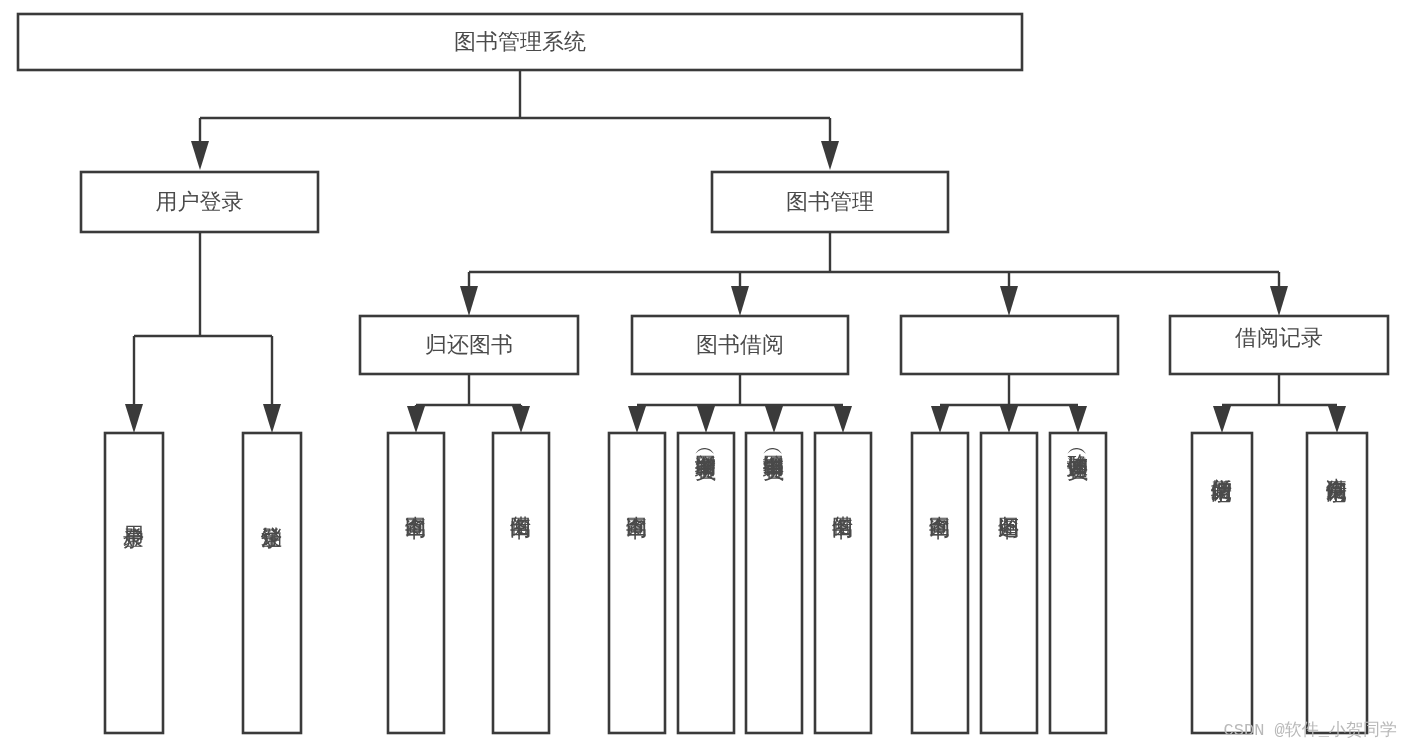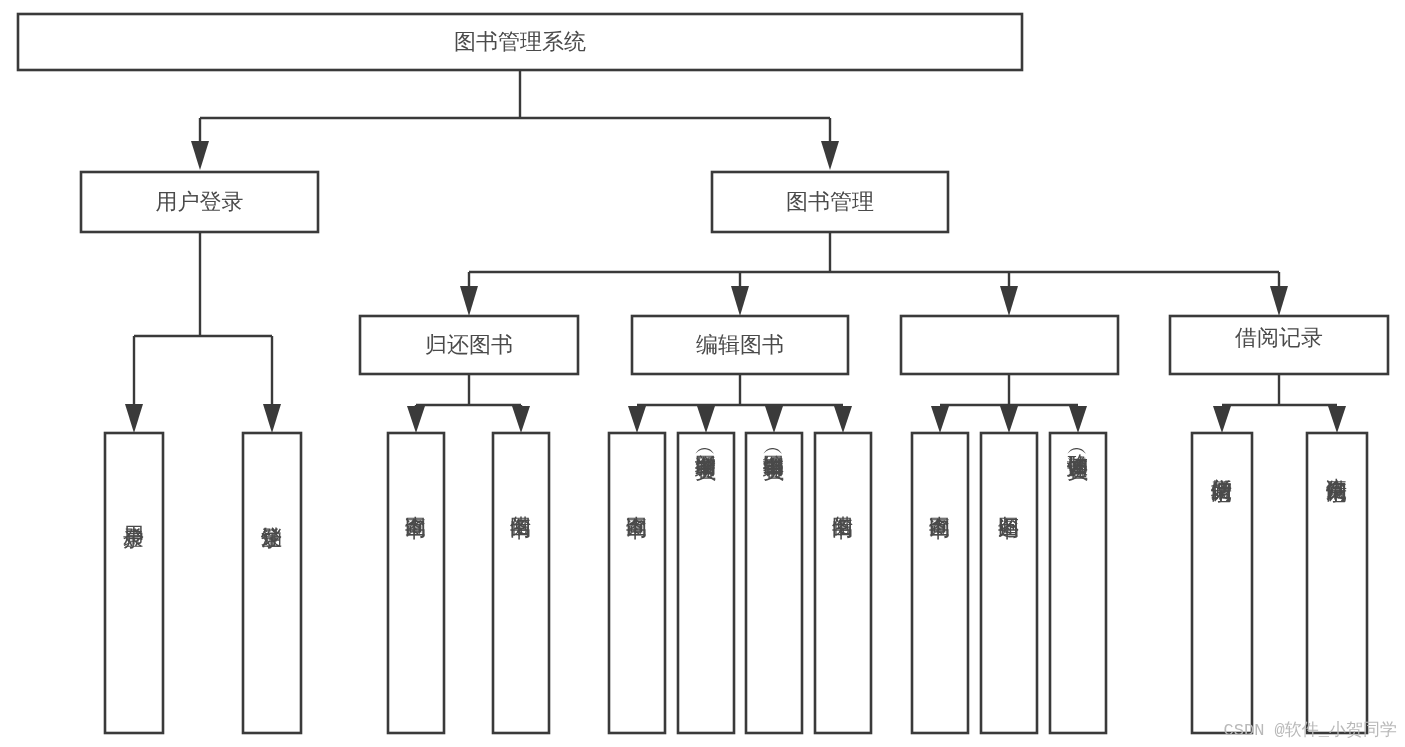--- a/index.html
+++ b/index.html
@@ -190,21 +190,21 @@
     <span class="hlabel-text">用户登录</span>
   </div>
   <div class="hlabel-wrap" style="left:712px; top:172px; width:236px; height:60px;">
     <span class="hlabel-text">图书管理</span>
   </div>
 
   <div class="hlabel-wrap" style="left:360px; top:316px; width:218px; height:58px;">
     <span class="hlabel-text">归还图书</span>
   </div>
   <div class="hlabel-wrap" style="left:632px; top:316px; width:216px; height:58px;">
-    <span class="hlabel-text">编辑图书</span>
+    <span class="hlabel-text">图书借阅</span>
   </div>
   <div class="hlabel-wrap" style="left:1170px; top:316px; width:218px; height:44px;">
     <span class="hlabel-text">借阅记录</span>
   </div>
 
   <div class="vlabel-wrap" style="left:105px; top:433px; width:58px; height:300px; padding-top:76px;">
     <span class="vlabel-text">用户登录</span>
   </div>
   <div class="vlabel-wrap" style="left:243px; top:433px; width:58px; height:300px; padding-top:76px;">
     <span class="vlabel-text">注销登录</span>

